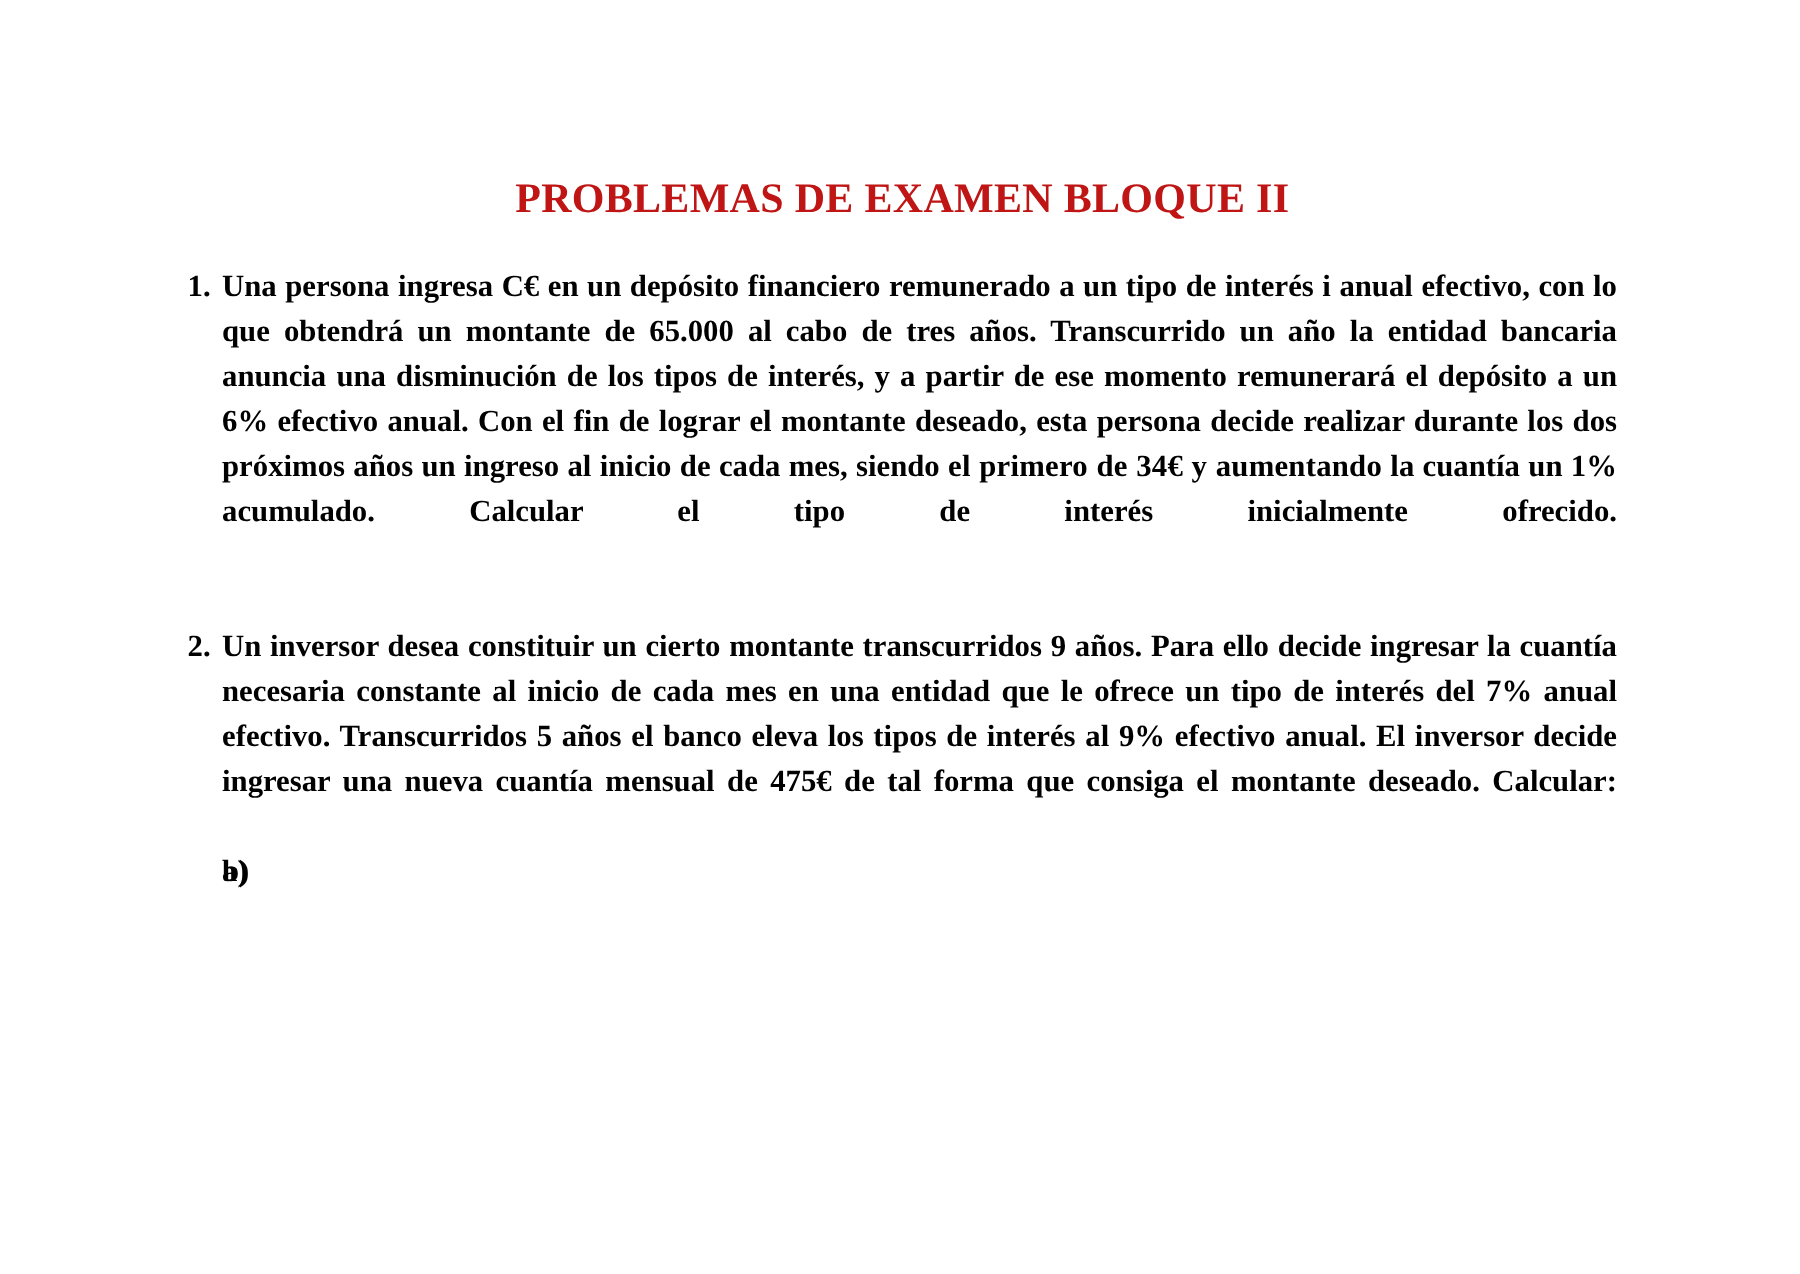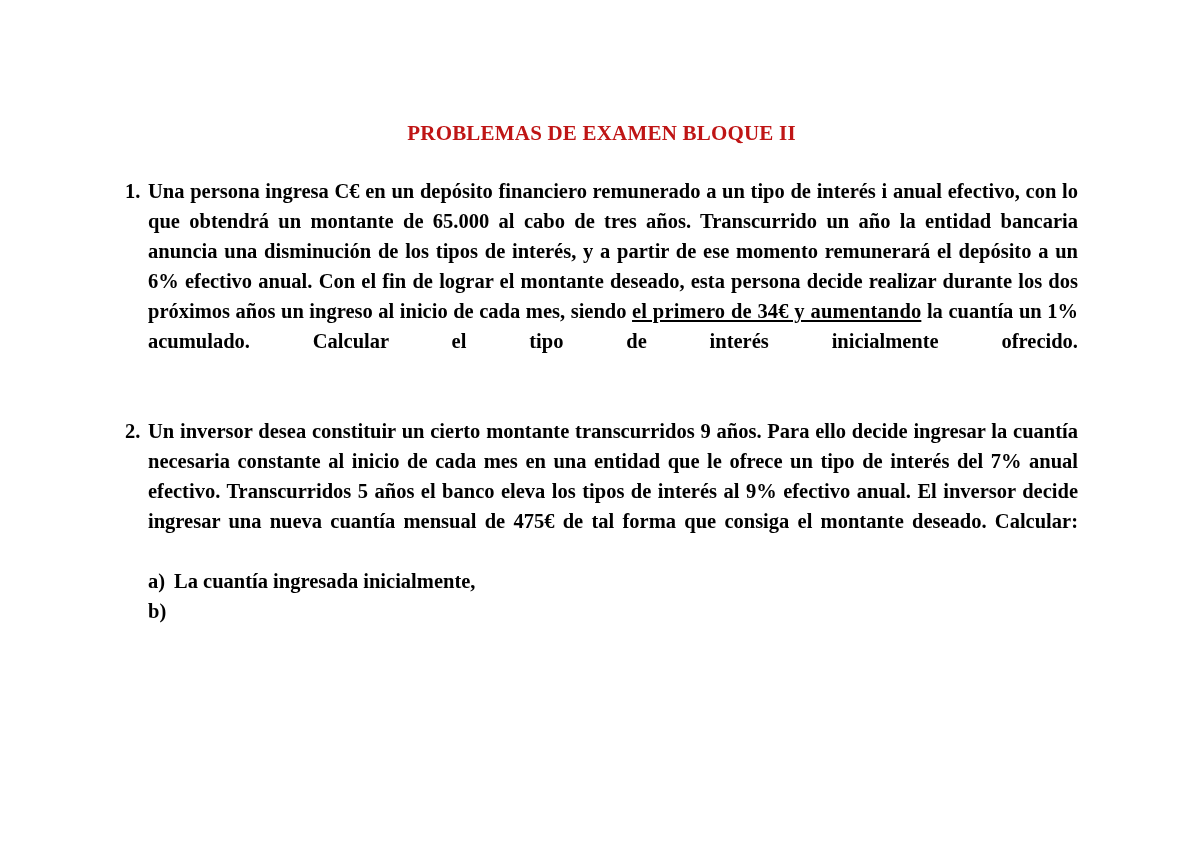--- a/index.html
+++ b/index.html
@@ -22,21 +22,21 @@
     position: absolute;
     left: 125px;
     top: 118px;
     width: 953px;
   }
 
   
   .doc-title {
     text-align: center;
     font-weight: bold;
-    font-size: 21px;
+    font-size: 28px;
     line-height: 30px;
     letter-spacing: 0.2px;
     color: #bf1515;
     margin: 0 0 28px 0;
     white-space: nowrap;
   }
 
   
   .problem {
     position: relative;
@@ -78,21 +78,20 @@
   }
 
   .nostretch {
     text-align: left;
   }
 
   
   .heavy {
     font-weight: bold;
     letter-spacing: 0.15px;
-    text-decoration: underline;
   }
 
   
   .sublist {
     margin: 0;
     padding: 0;
     list-style: none;
   }
   .sublist li {
     position: relative;
@@ -127,21 +126,20 @@
     </div>
 
     <div class="problem">
       <span class="problem-number">2.</span>
       <div class="problem-body">
         <p class="para nostretch"><span>Un inversor desea constituir un cierto montante transcurridos 9 años. Para ello decide ingresar la cuantía necesaria constante al inicio de cada mes en una entidad que le ofrece un tipo de interés del 7% anual efectivo. Transcurridos 5 años el banco eleva los tipos de interés al 9% efectivo anual. El inversor decide ingresar una nueva cuantía mensual de 475€ de tal forma que consiga el montante deseado. Calcular:</span></p>
 
         <ul class="sublist">
           <li>
             <span class="marker">a)</span>
-            <span>La cuantía ingresada inicialmente,</span>
           </li>
           <li>
             <span class="marker">b)</span>
           </li>
         </ul>
       </div>
     </div>
 
   </div>
 </div>

